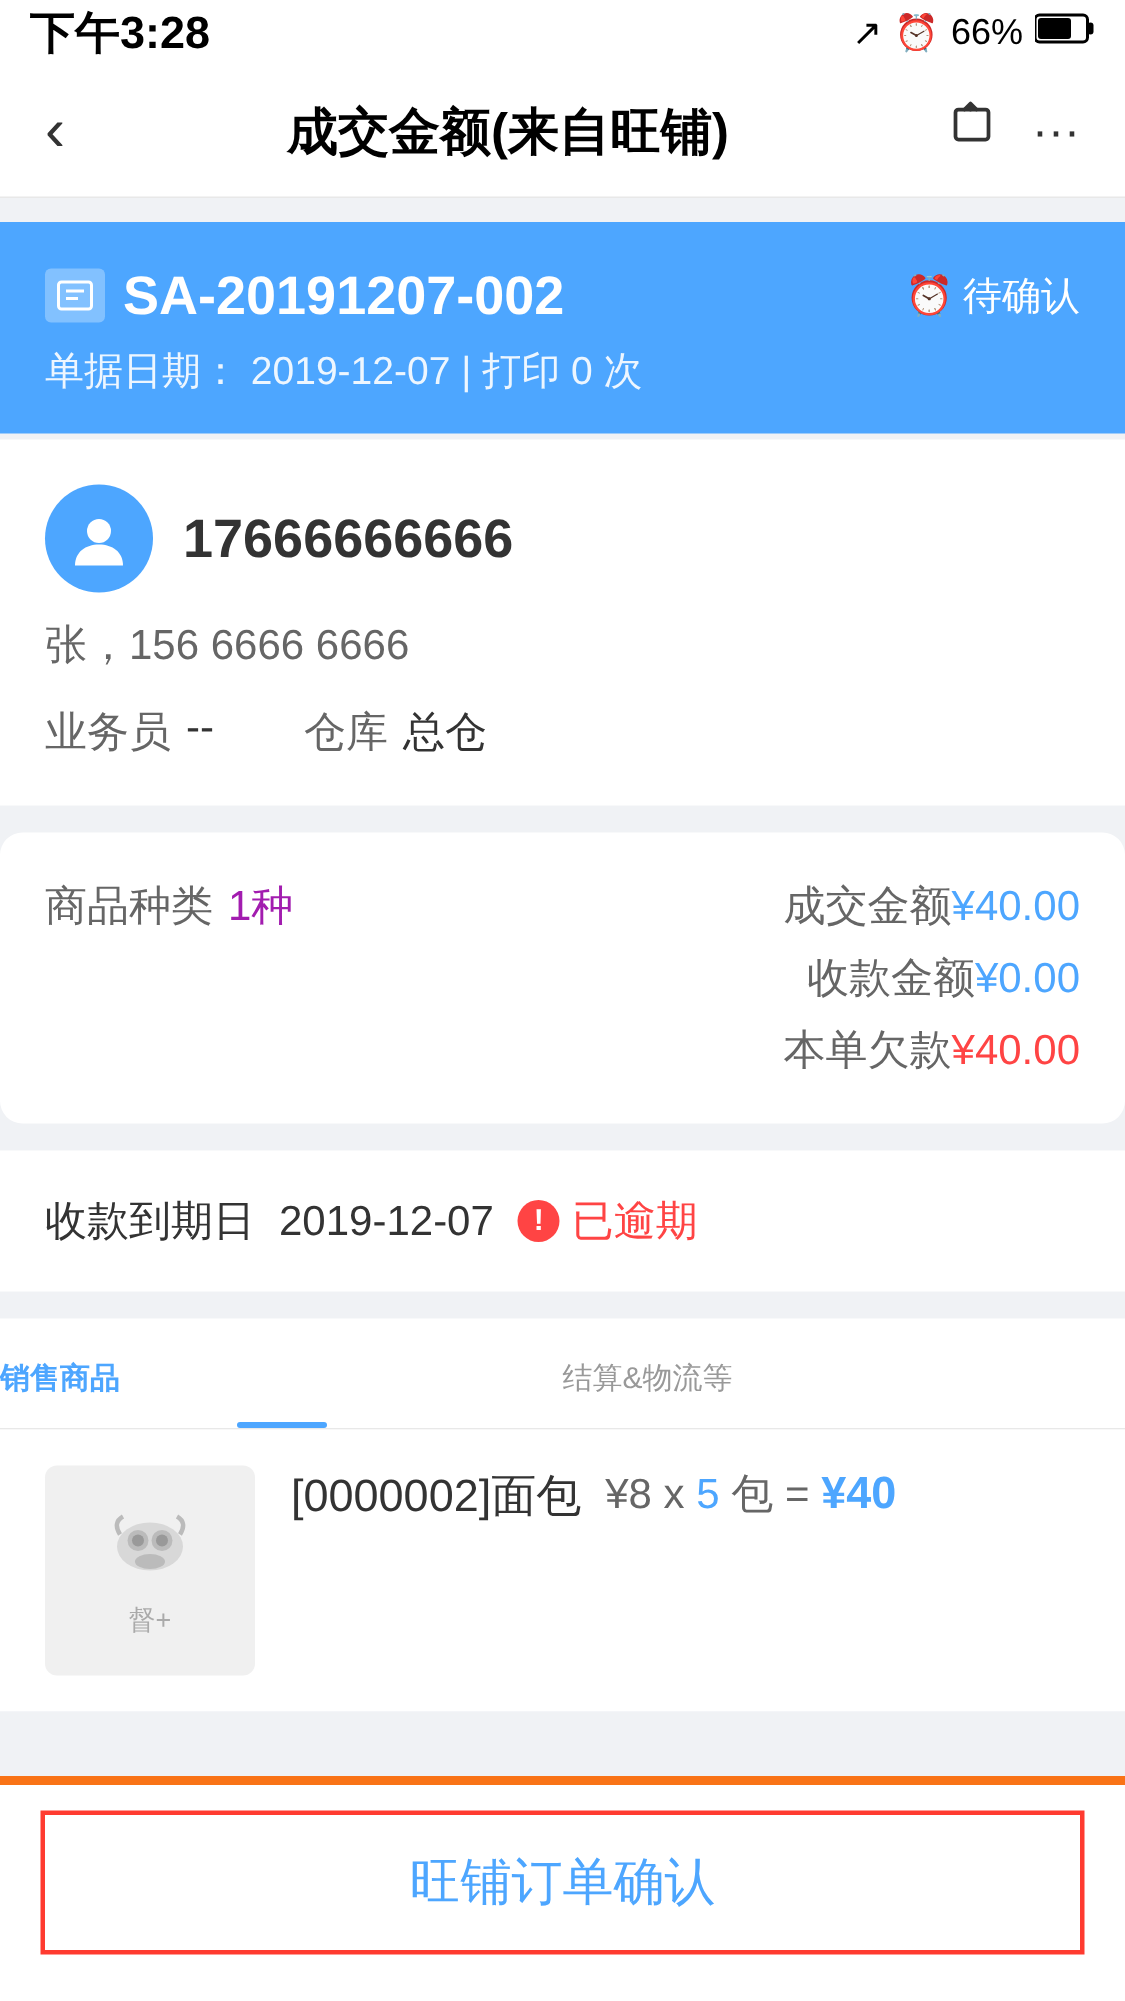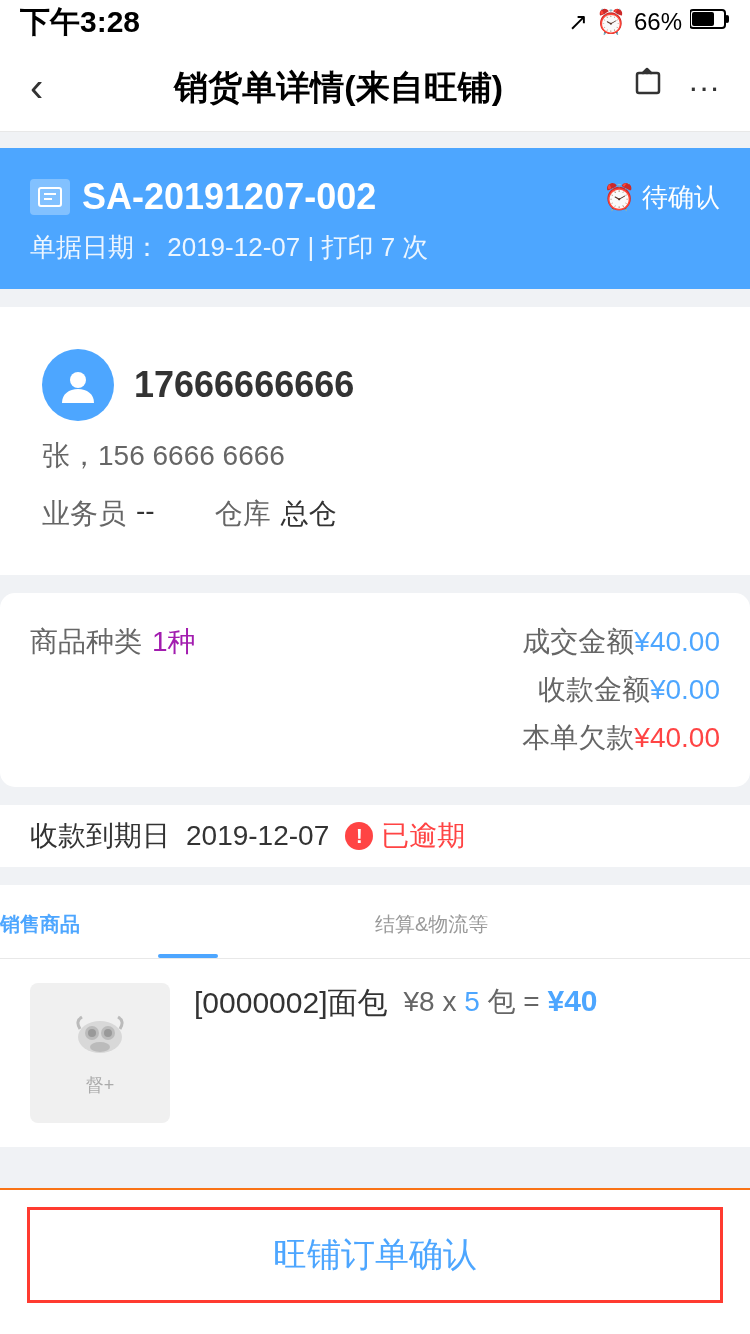--- a/index.html
+++ b/index.html
@@ -101,22 +101,22 @@
       gap: 6px;
     }
     .order-date {
       color: rgba(255,255,255,0.9);
       font-size: 26px;
     }
 
     
     .card {
       background: #fff;
-      margin-top: 18px;
-      padding: 42px;
+      margin-top: 4px;
+      padding: 30px;
     }
     .customer-header {
       display: flex;
       align-items: center;
       gap: 20px;
       margin-bottom: 16px;
     }
     .avatar {
       width: 72px;
       height: 72px;
@@ -183,21 +183,21 @@
       font-size: 28px;
     }
     .amount-label { color: #666; }
     .amount-value { color: #4da6ff; font-weight: 500; }
     .amount-value.red { color: #ff4444; }
 
     
     .due-card {
       background: #fff;
       margin-top: 18px;
-      padding: 12px 30px;
+      padding: 28px 30px;
       display: flex;
       align-items: center;
       gap: 16px;
       font-size: 28px;
       color: #333;
     }
     .overdue-badge {
       display: flex;
       align-items: center;
       gap: 8px;
@@ -309,21 +309,21 @@
     }
 
     
     .bottom-bar {
       position: fixed;
       bottom: 0;
       left: 0;
       width: 750px;
       background: #fff;
       padding: 20px 30px 34px;
-      border-top: 2px solid #f97316;
+      border-top: 6px solid #f97316;
     }
     .confirm-btn {
       width: 100%;
       height: 90px;
       border: none;
       background: #fff;
       color: #4da6ff;
       font-size: 34px;
       font-weight: 500;
       cursor: pointer;
@@ -345,21 +345,21 @@
           <rect x="0" y="2" width="35" height="18" rx="3" ry="3" fill="none" stroke="#000" stroke-width="2"></rect>
           <rect x="35" y="7" width="4" height="8" rx="2" fill="#000"></rect>
           <rect x="2" y="4" width="22" height="14" rx="2" fill="#000"></rect>
         </svg>
     </span>
   </div>
 </div>
 
 <div class="nav-bar">
   <span class="nav-back">‹</span>
-  <span class="nav-title">销货单详情(来自旺铺)</span>
+  <span class="nav-title">成交金额(来自旺铺)</span>
   <div class="nav-actions">
     <span class="nav-icon">
       <svg width="34" height="34" viewBox="0 0 34 34">
           <rect x="3" y="6" width="22" height="20" rx="2" fill="none" stroke="#333" stroke-width="2.5"></rect>
           <path d="M13 6V2m0 0l-4 4m4-4l4 4" stroke="#333" stroke-width="2.5" stroke-linecap="round" stroke-linejoin="round"></path>
         </svg>
     </span>
     <span class="nav-icon">···</span>
   </div>
 </div>
@@ -377,21 +377,21 @@
       <span>SA-20191207-002</span>
     </div>
     <div class="order-status">
       <span>⏰</span>
       <span>待确认</span>
     </div>
   </div>
   <div class="order-date">
     <span>单据日期：</span>
     <span>2019-12-07</span>
-    <span>| 打印 7 次</span>
+    <span>| 打印 0 次</span>
   </div>
 </div>
 
 <div class="card">
   <div class="customer-header">
     <div class="avatar">
       <svg width="40" height="40" viewBox="0 0 40 40">
           <circle cx="20" cy="15" r="8" fill="white"></circle>
           <path d="M4 38c0-9 7-14 16-14s16 5 16 14" fill="white"></path>
         </svg>

